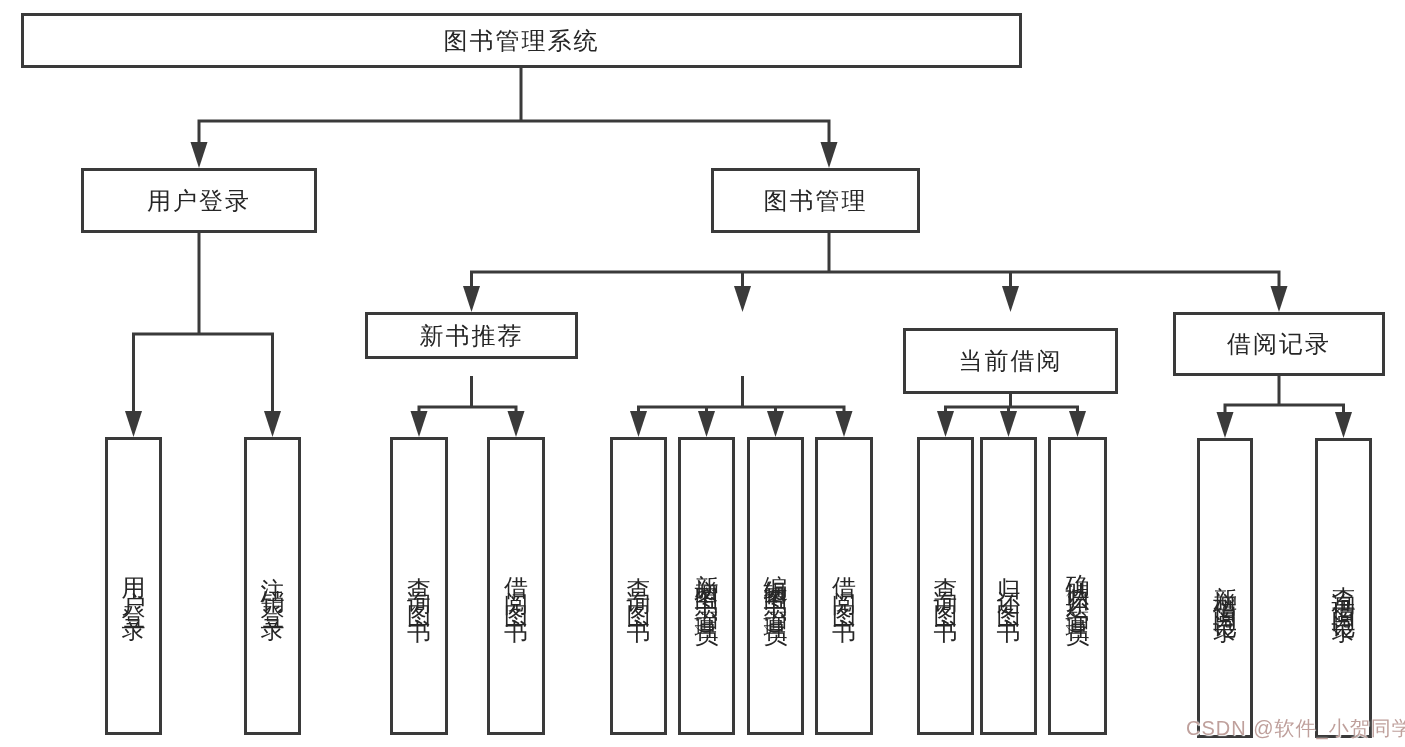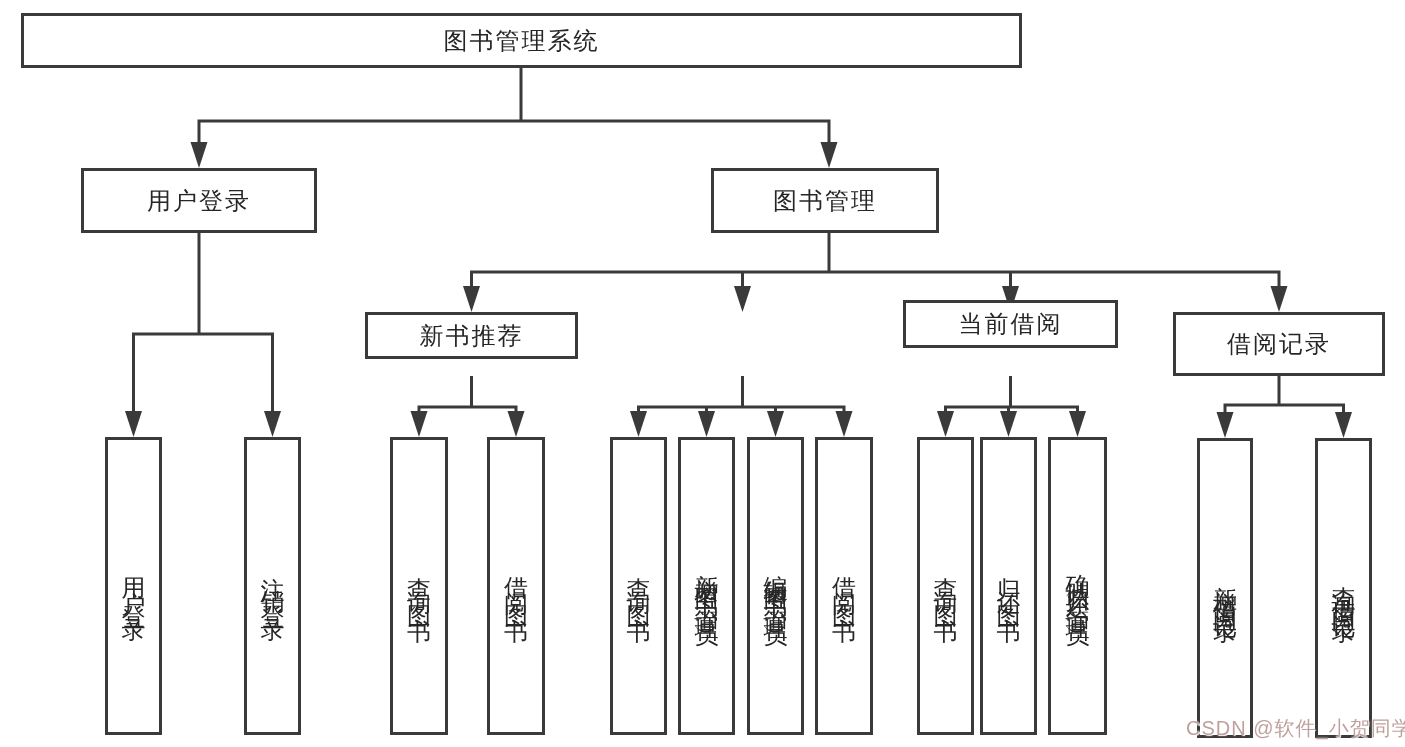--- a/index.html
+++ b/index.html
@@ -39,24 +39,24 @@
     top: 715px;
     font-size: 20px;
     color: #bfa09c;
     letter-spacing: 1px;
     text-shadow: 0 0 2px #ffffff, 1px 1px 1px #ffffff;
     white-space: nowrap;
   }
   
   #n-root            { left: 21px;   top: 13px;  width: 1001px; height: 55px; }
   #n-user-login      { left: 81px;   top: 168px; width: 236px;  height: 65px; }
-  #n-book-mgmt       { left: 711px;  top: 168px; width: 228px;  height: 65px; }
+  #n-book-mgmt       { left: 711px;  top: 168px; width: 209px;  height: 65px; }
   #n-new-book-rec    { left: 365px;  top: 312px; width: 213px;  height: 47px; }
   #n-book-borrow     { left: 635px;  top: 312px; width: 215px;  height: 64px; }
-  #n-current-borrow  { left: 903px;  top: 300px; width: 215px;  height: 48px; }
+  #n-current-borrow  { left: 903px;  top: 328px; width: 215px;  height: 66px; }
   #n-borrow-records  { left: 1173px; top: 312px; width: 212px;  height: 64px; text-align: center; }
   #n-leaf-user-login     { left: 105px;  top: 437px; width: 57px; height: 298px; }
   #n-leaf-logout         { left: 244px;  top: 437px; width: 57px; height: 298px; }
   #n-leaf-query-rec      { left: 390px;  top: 437px; width: 58px; height: 298px; }
   #n-leaf-borrow-rec     { left: 487px;  top: 437px; width: 58px; height: 298px; }
   #n-leaf-query-borrow   { left: 610px;  top: 437px; width: 57px; height: 298px; }
   #n-leaf-add-books      { left: 678px;  top: 437px; width: 57px; height: 298px; }
   #n-leaf-edit-books     { left: 747px;  top: 437px; width: 57px; height: 298px; }
   #n-leaf-borrow-borrow  { left: 815px;  top: 437px; width: 58px; height: 298px; }
   #n-leaf-query-current  { left: 917px;  top: 437px; width: 57px; height: 298px; }

